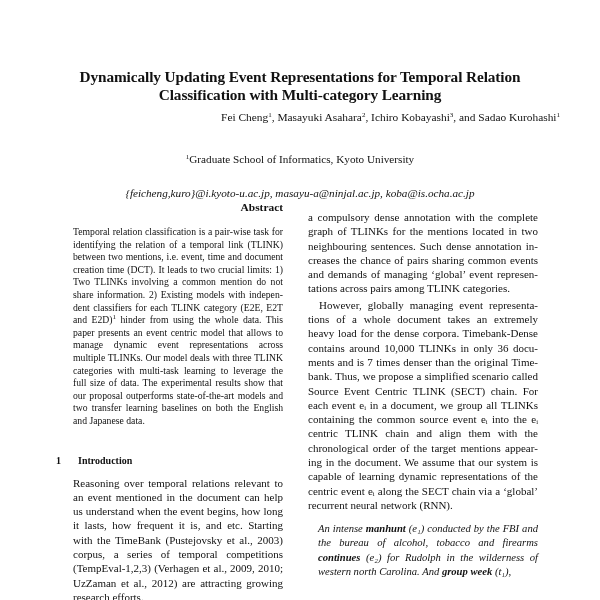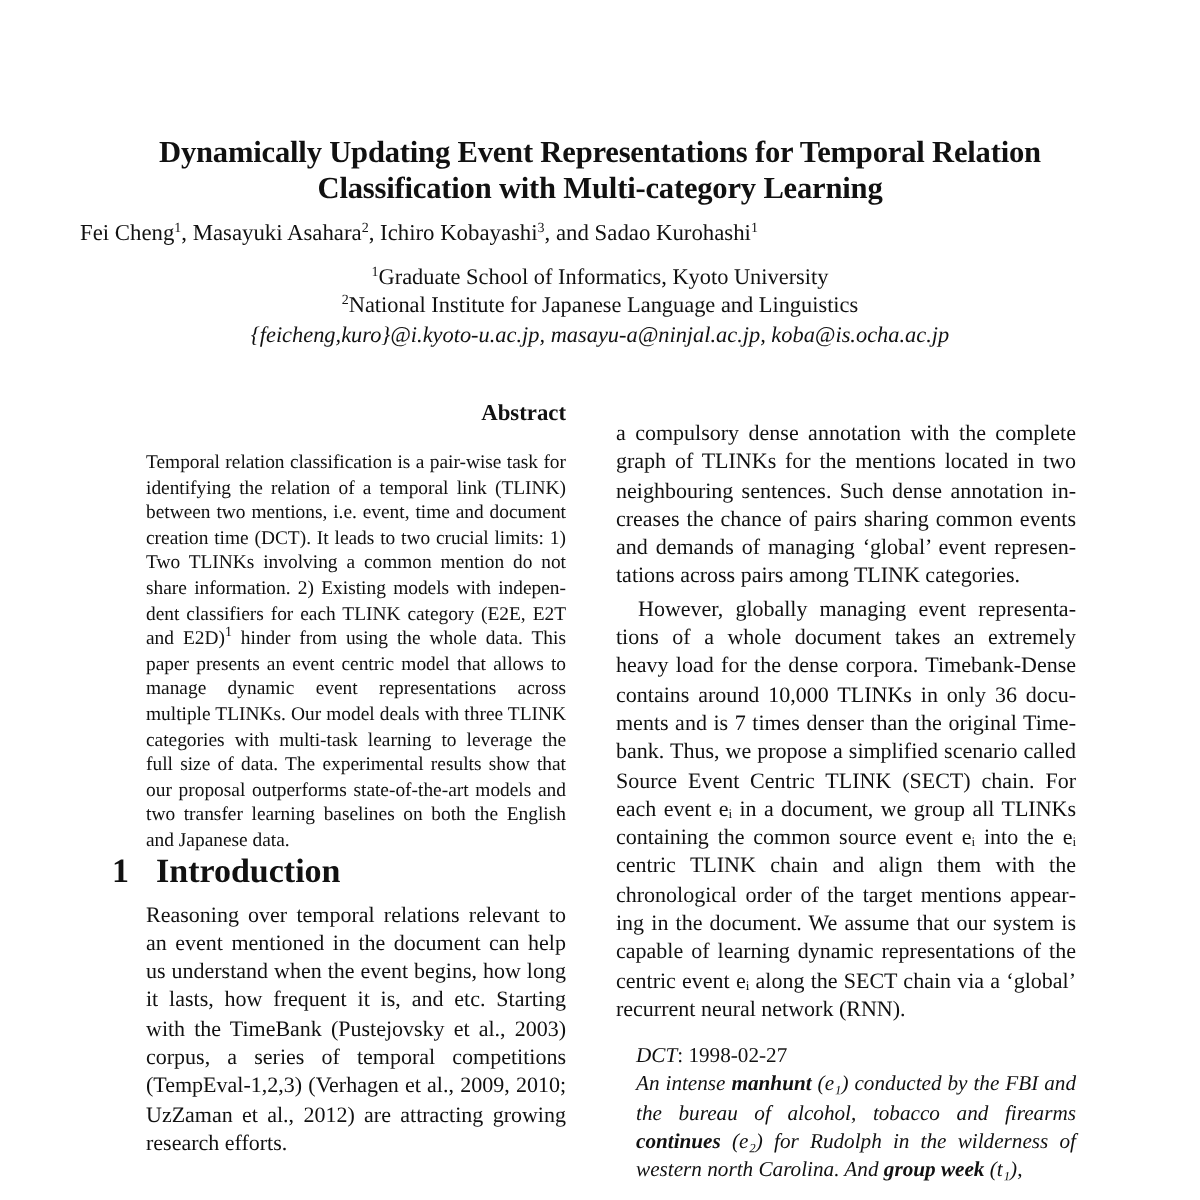--- a/index.html
+++ b/index.html
@@ -1,28 +1,28 @@
 <!DOCTYPE html>
 <html><head>
 <meta charset="utf-8">
 <style>
   html, body { margin: 0; padding: 0; background: #ffffff; }
   body { width: 600px; height: 600px; overflow: hidden; position: relative; color: #111; font-family: "Liberation Serif", "DejaVu Serif", serif; }
   .page { position: absolute; left: 0; top: 0; width: 600px; height: 600px; }
   .title { position: absolute; left: 40px; width: 520px; top: 68px; text-align: center; font-weight: bold; font-size: 15.3px; line-height: 18px; letter-spacing: -0.1px; }
-  .authors { position: absolute; left: 40px; width: 520px; top: 110px; text-align: left; font-size: 11.4px; line-height: 14px; }
+  .authors { position: absolute; left: 40px; width: 520px; top: 110px; text-align: right; font-size: 11.4px; line-height: 14px; }
   .affils { position: absolute; left: 40px; width: 520px; top: 132px; text-align: center; font-size: 11.2px; line-height: 14.4px; }
-  .affils .line { display: block; }
+  .affils .line { display: block; margin-top: 20px; }
   .affils .email { font-style: italic; }
   sup { font-size: 7px; vertical-align: 4px; line-height: 0; }
   .col-left { position: absolute; left: 73px; width: 210px; top: 200px; }
   .col-right { position: absolute; left: 308px; width: 230px; top: 210px; }
   .abstract-head { text-align: right; font-weight: bold; font-size: 11.4px; margin: 0 0 12px 0; line-height: 14px; }
   .abstract-body { font-size: 9.7px; line-height: 12.6px; text-align: justify; margin: 0 0 0 0; hyphens: manual; }
-  .section-head { font-weight: bold; font-size: 17px; margin: 0 0 8px -17px; line-height: 15px; }
+  .section-head { font-weight: bold; font-size: 10px; margin: 25px 0 8px -17px; line-height: 15px; }
   .section-head .num { display: inline-block; width: 22px; }
   .body-p { font-size: 11px; line-height: 14.3px; text-align: justify; margin: 0; }
   .body-p.indent { text-indent: 11px; margin-top: 2px; }
   .example { margin-top: 10px; padding-left: 10px; font-size: 10.6px; line-height: 14.2px; }
   .example .dct { font-style: italic; }
   .example .dct-val { font-style: normal; }
   .example .sent { font-style: italic; text-align: justify; display: block; }
   .example b { font-weight: bold; }
 </style>
 </head>
@@ -34,35 +34,33 @@
     <div>Dynamically Updating Event Representations for Temporal Relation</div>
     <div>Classification with Multi-category Learning</div>
   </div>
 
   <div class="authors">
     <span><span>Fei Cheng</span><sup>1</sup><span>, </span></span><span><span>Masayuki Asahara</span><sup>2</sup><span>, </span></span><span><span>Ichiro Kobayashi</span><sup>3</sup><span>, and </span></span><span><span>Sadao Kurohashi</span><sup>1</sup></span>
   </div>
 
   <div class="affils">
     <span class="line"><sup>1</sup><span>Graduate School of Informatics, Kyoto University</span></span>
-    <span class="line"><sup>2</sup><span>National Institute for Japanese Language and Linguistics</span></span>
     <span class="line email">{feicheng,kuro}@i.kyoto-u.ac.jp, masayu-a@ninjal.ac.jp, koba@is.ocha.ac.jp</span>
   </div>
 
   <div class="col-left">
     <div class="abstract-head">Abstract</div>
     <p class="abstract-body"><span>Temporal relation classification is a pair-wise task for identifying the relation of a tempo­ral link (TLINK) between two mentions, i.e. event, time and document creation time (DCT). It leads to two crucial limits: 1) Two TLINKs involving a common mention do not share in­formation. 2) Existing models with indepen­dent classifiers for each TLINK category (E2E, E2T and E2D)</span><sup>1</sup><span> hinder from using the whole data. This paper presents an event centric model that allows to manage dynamic event representations across multiple TLINKs. Our model deals with three TLINK categories with multi-task learning to leverage the full size of data. The experimental results show that our proposal outperforms state-of-the-art models and two transfer learning baselines on both the English and Japanese data.</span></p>
 
     <div class="section-head"><span class="num">1</span><span>Introduction</span></div>
     <p class="body-p">Reasoning over temporal relations relevant to an event mentioned in the document can help us un­derstand when the event begins, how long it lasts, how frequent it is, and etc. Starting with the Time­Bank (Pustejovsky et al., 2003) corpus, a series of temporal competitions (TempEval-1,2,3) (Verha­gen et al., 2009, 2010; UzZaman et al., 2012) are attracting growing research efforts.</p>
   </div>
 
   <div class="col-right">
     <p class="body-p">a compulsory dense annotation with the complete graph of TLINKs for the mentions located in two neighbouring sentences. Such dense annotation in­creases the chance of pairs sharing common events and demands of managing ‘global’ event represen­tations across pairs among TLINK categories.</p>
     <p class="body-p indent">However, globally managing event representa­tions of a whole document takes an extremely heavy load for the dense corpora. Timebank-Dense contains around 10,000 TLINKs in only 36 docu­ments and is 7 times denser than the original Time­bank. Thus, we propose a simplified scenario called Source Event Centric TLINK (SECT) chain. For each event eᵢ in a document, we group all TLINKs containing the common source event eᵢ into the eᵢ centric TLINK chain and align them with the chronological order of the target mentions appear­ing in the document. We assume that our system is capable of learning dynamic representations of the centric event eᵢ along the SECT chain via a ‘global’ recurrent neural network (RNN).</p>
 
     <div class="example">
-      <div><span class="dct">DCT</span><span class="dct-val">: 1998-02-27</span></div>
       <span class="sent"><span>An intense </span><b>manhunt</b><span> (e₁) conducted by the FBI and the bureau of alcohol, to­bacco and firearms </span><b>continues</b><span> (e₂) for Rudolph in the wilderness of western north Carolina.  And </span><b>group week</b><span> (t₁),</span></span>
     </div>
   </div>
 
 </div>
 
 </body></html>

